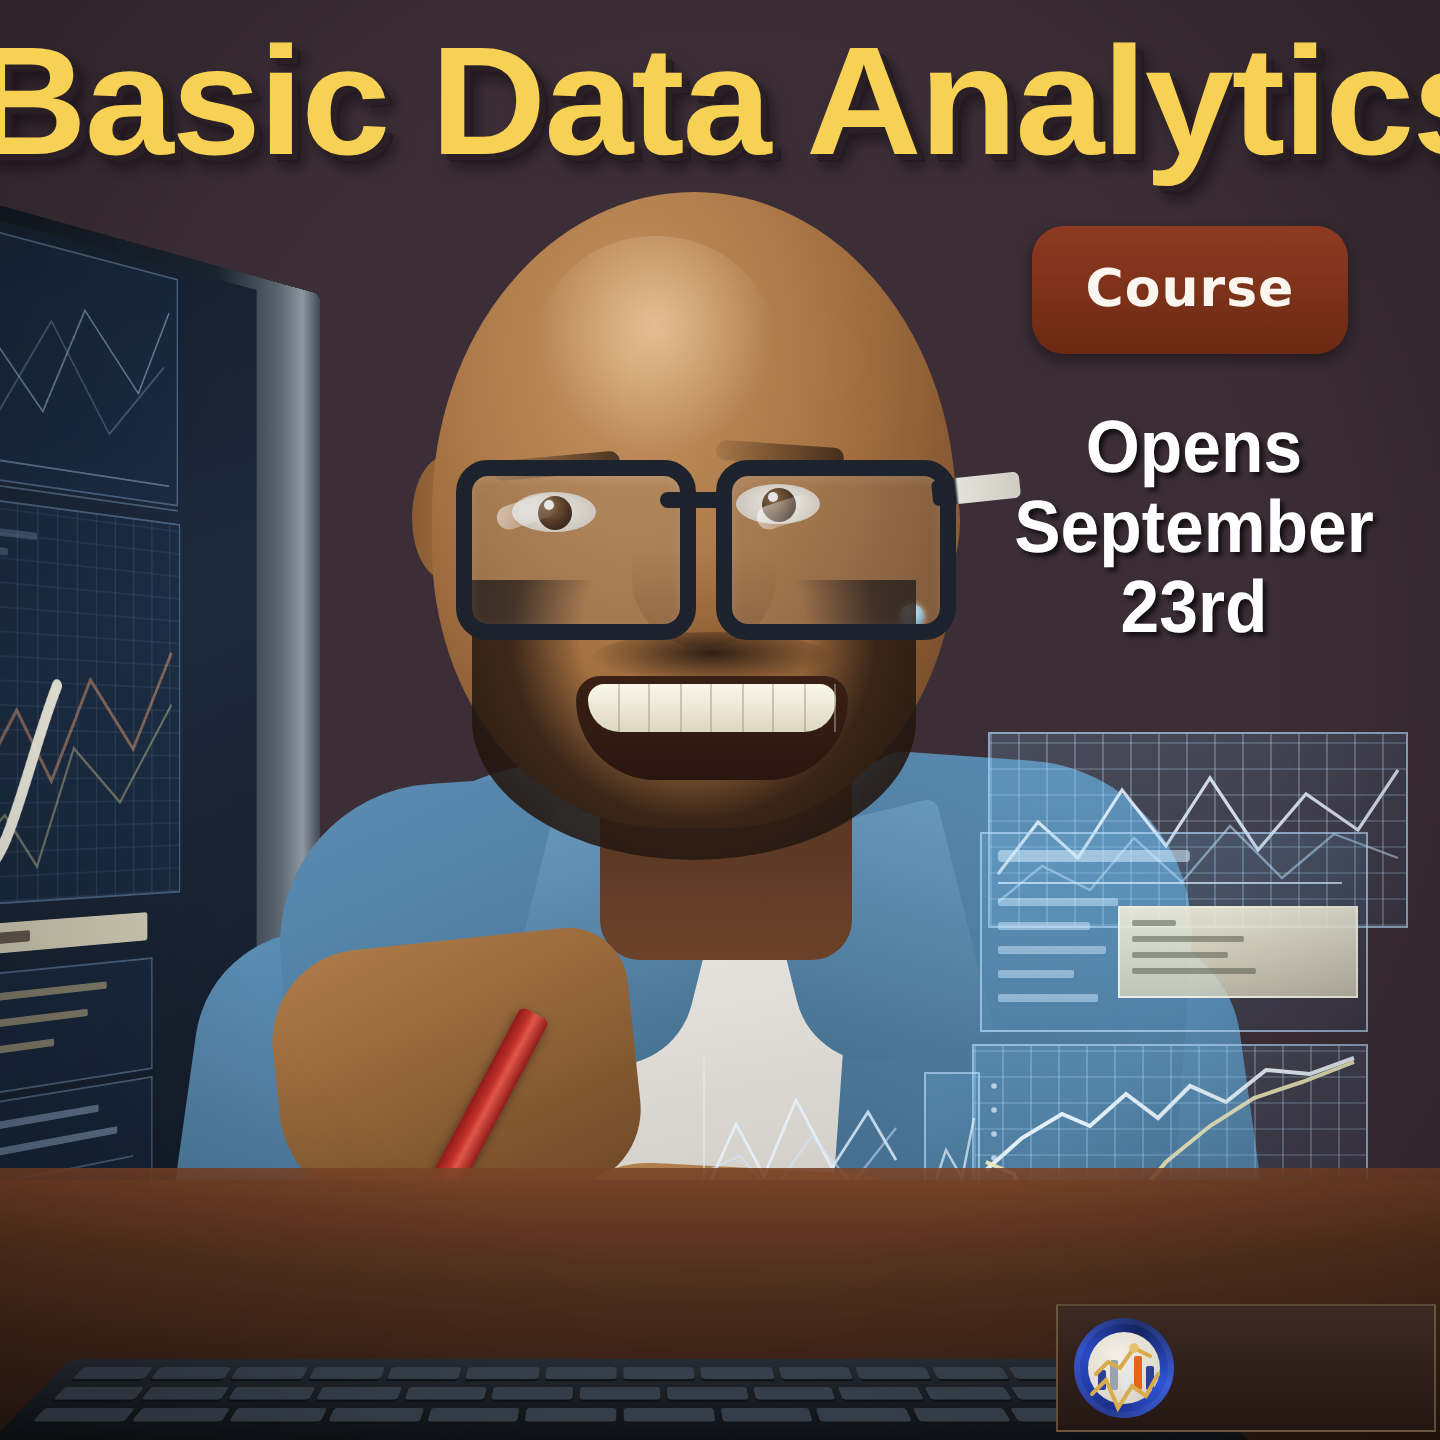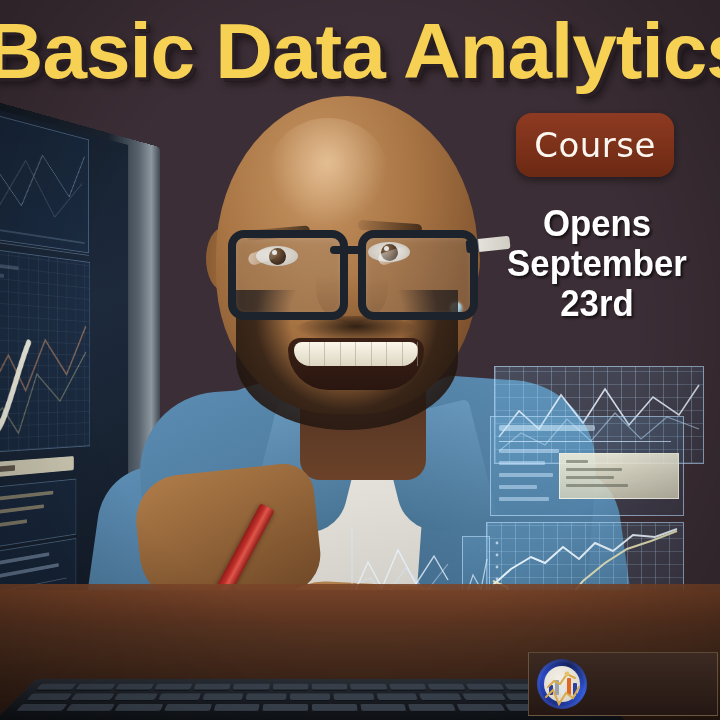--- a/index.html
+++ b/index.html
@@ -334,22 +334,22 @@
 
   .course-badge {
     position:absolute; left:516px; top:113px; width:158px; height:64px;
     background: linear-gradient(180deg,#8e3a22 0%, #7c3119 55%, #6b2913 100%);
     border-radius: 16px;
     display:flex; align-items:center; justify-content:center;
     box-shadow: 0 3px 8px rgba(0,0,0,.45);
   }
   .course-badge span {
     font-family: "DejaVu Sans", sans-serif;
-    font-weight:normal;
-    font-size:34px;
+    font-weight:bold;
+    font-size:26px;
     color:#fbf6ef;
     letter-spacing:.5px;
   }
 
   .opens-block {
     position:absolute; left:472px; top:204px; width:250px;
     text-align:center;
     font-family: "Liberation Sans Narrow", "Liberation Sans", sans-serif;
     font-weight:bold;
     color:#ffffff;

